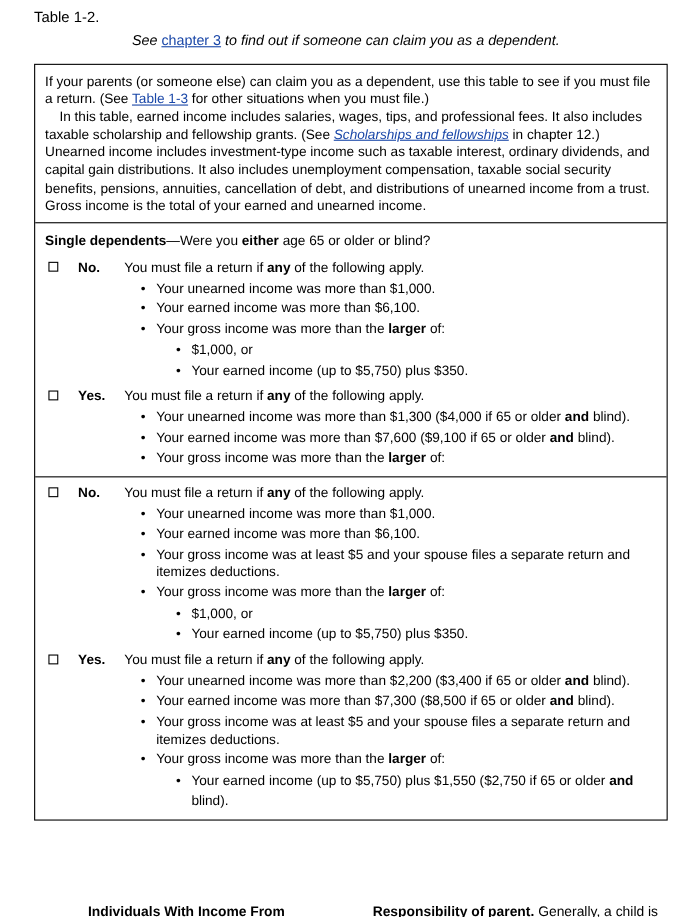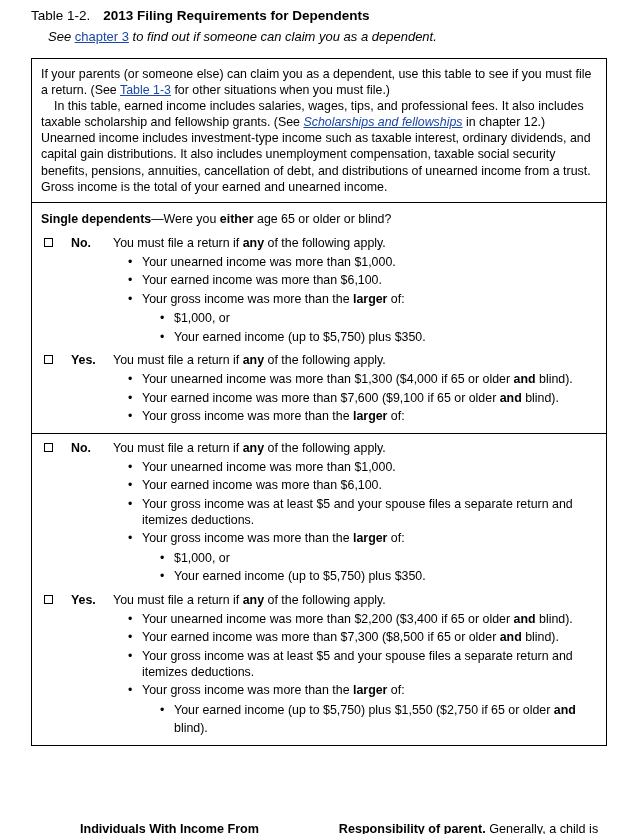--- a/index.html
+++ b/index.html
@@ -26,21 +26,21 @@
     font-size: 13.5px;
     font-weight: normal;
     white-space: nowrap;
     margin-right: 13px;
   }
   .table-title {
     font-size: 13.5px;
     font-weight: bold;
   }
   .subtitle-row {
-    padding: 6px 0 0 48px;
+    padding: 6px 0 0 120px;
     font-size: 13px;
     font-style: italic;
   }
   .subtitle-row .lnk {
     font-style: normal;
   }
   .lnk {
     color: #1a47a8;
     text-decoration: underline;
   }
@@ -172,21 +172,20 @@
   }
   .bcol .bhead {
     font-weight: bold;
   }
 </style>
 </head>
 <body>
 
 <div class="title-row">
   <span class="table-label">Table 1-2.</span>
-  <span class="table-title">2013 Filing Requirements for Dependents</span>
 </div>
 
 <div class="subtitle-row">
   <span>See </span><a class="lnk" href="#">chapter 3</a><span> to find out if someone can claim you as a dependent.</span>
 </div>
 
 <div class="tbl">
 
   <div class="sect">
     <div class="intro">

